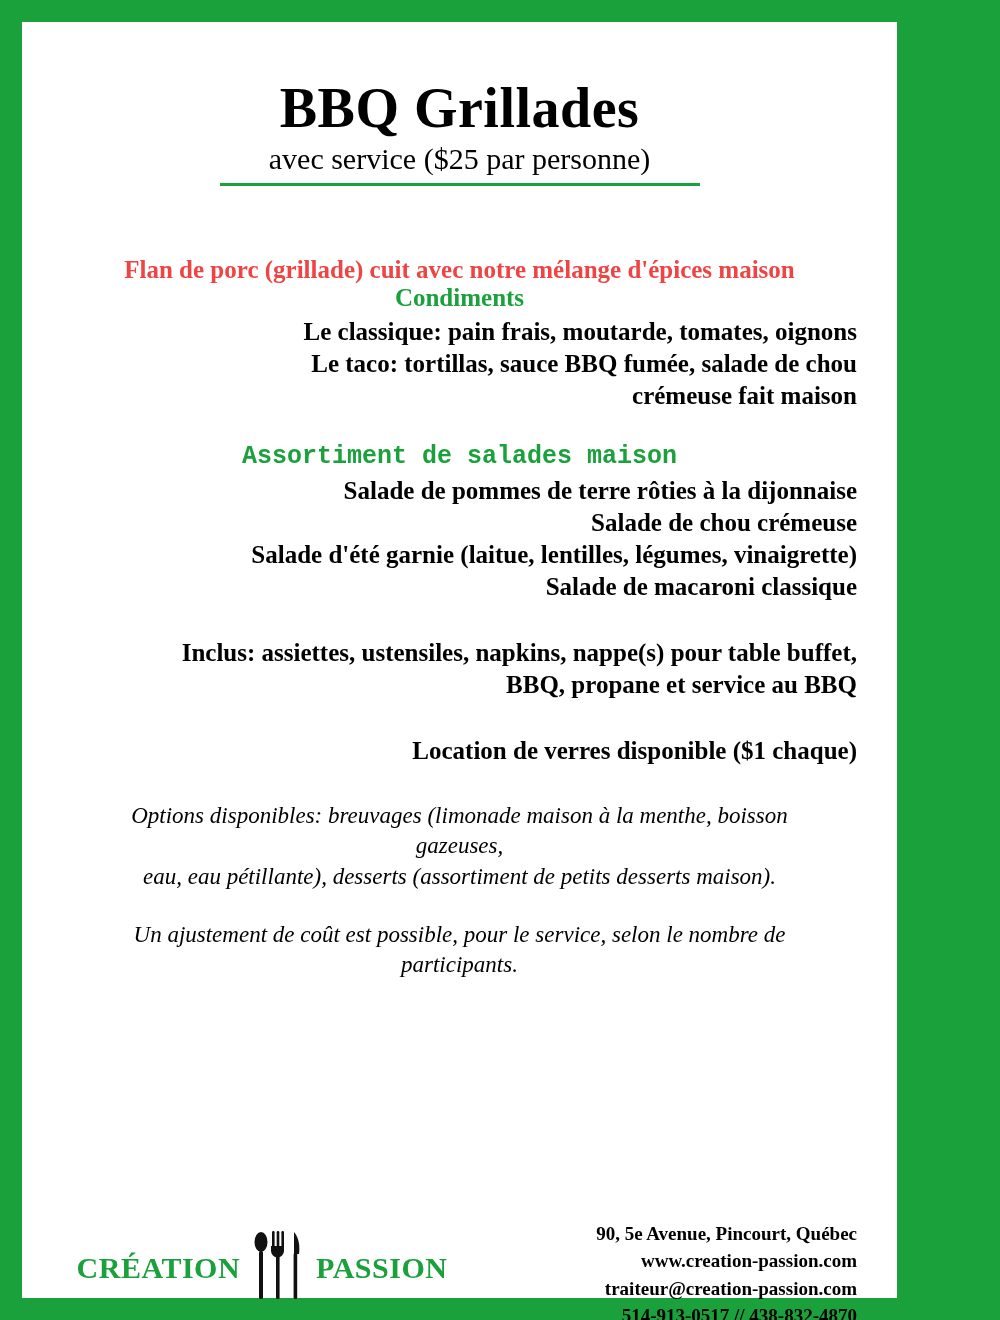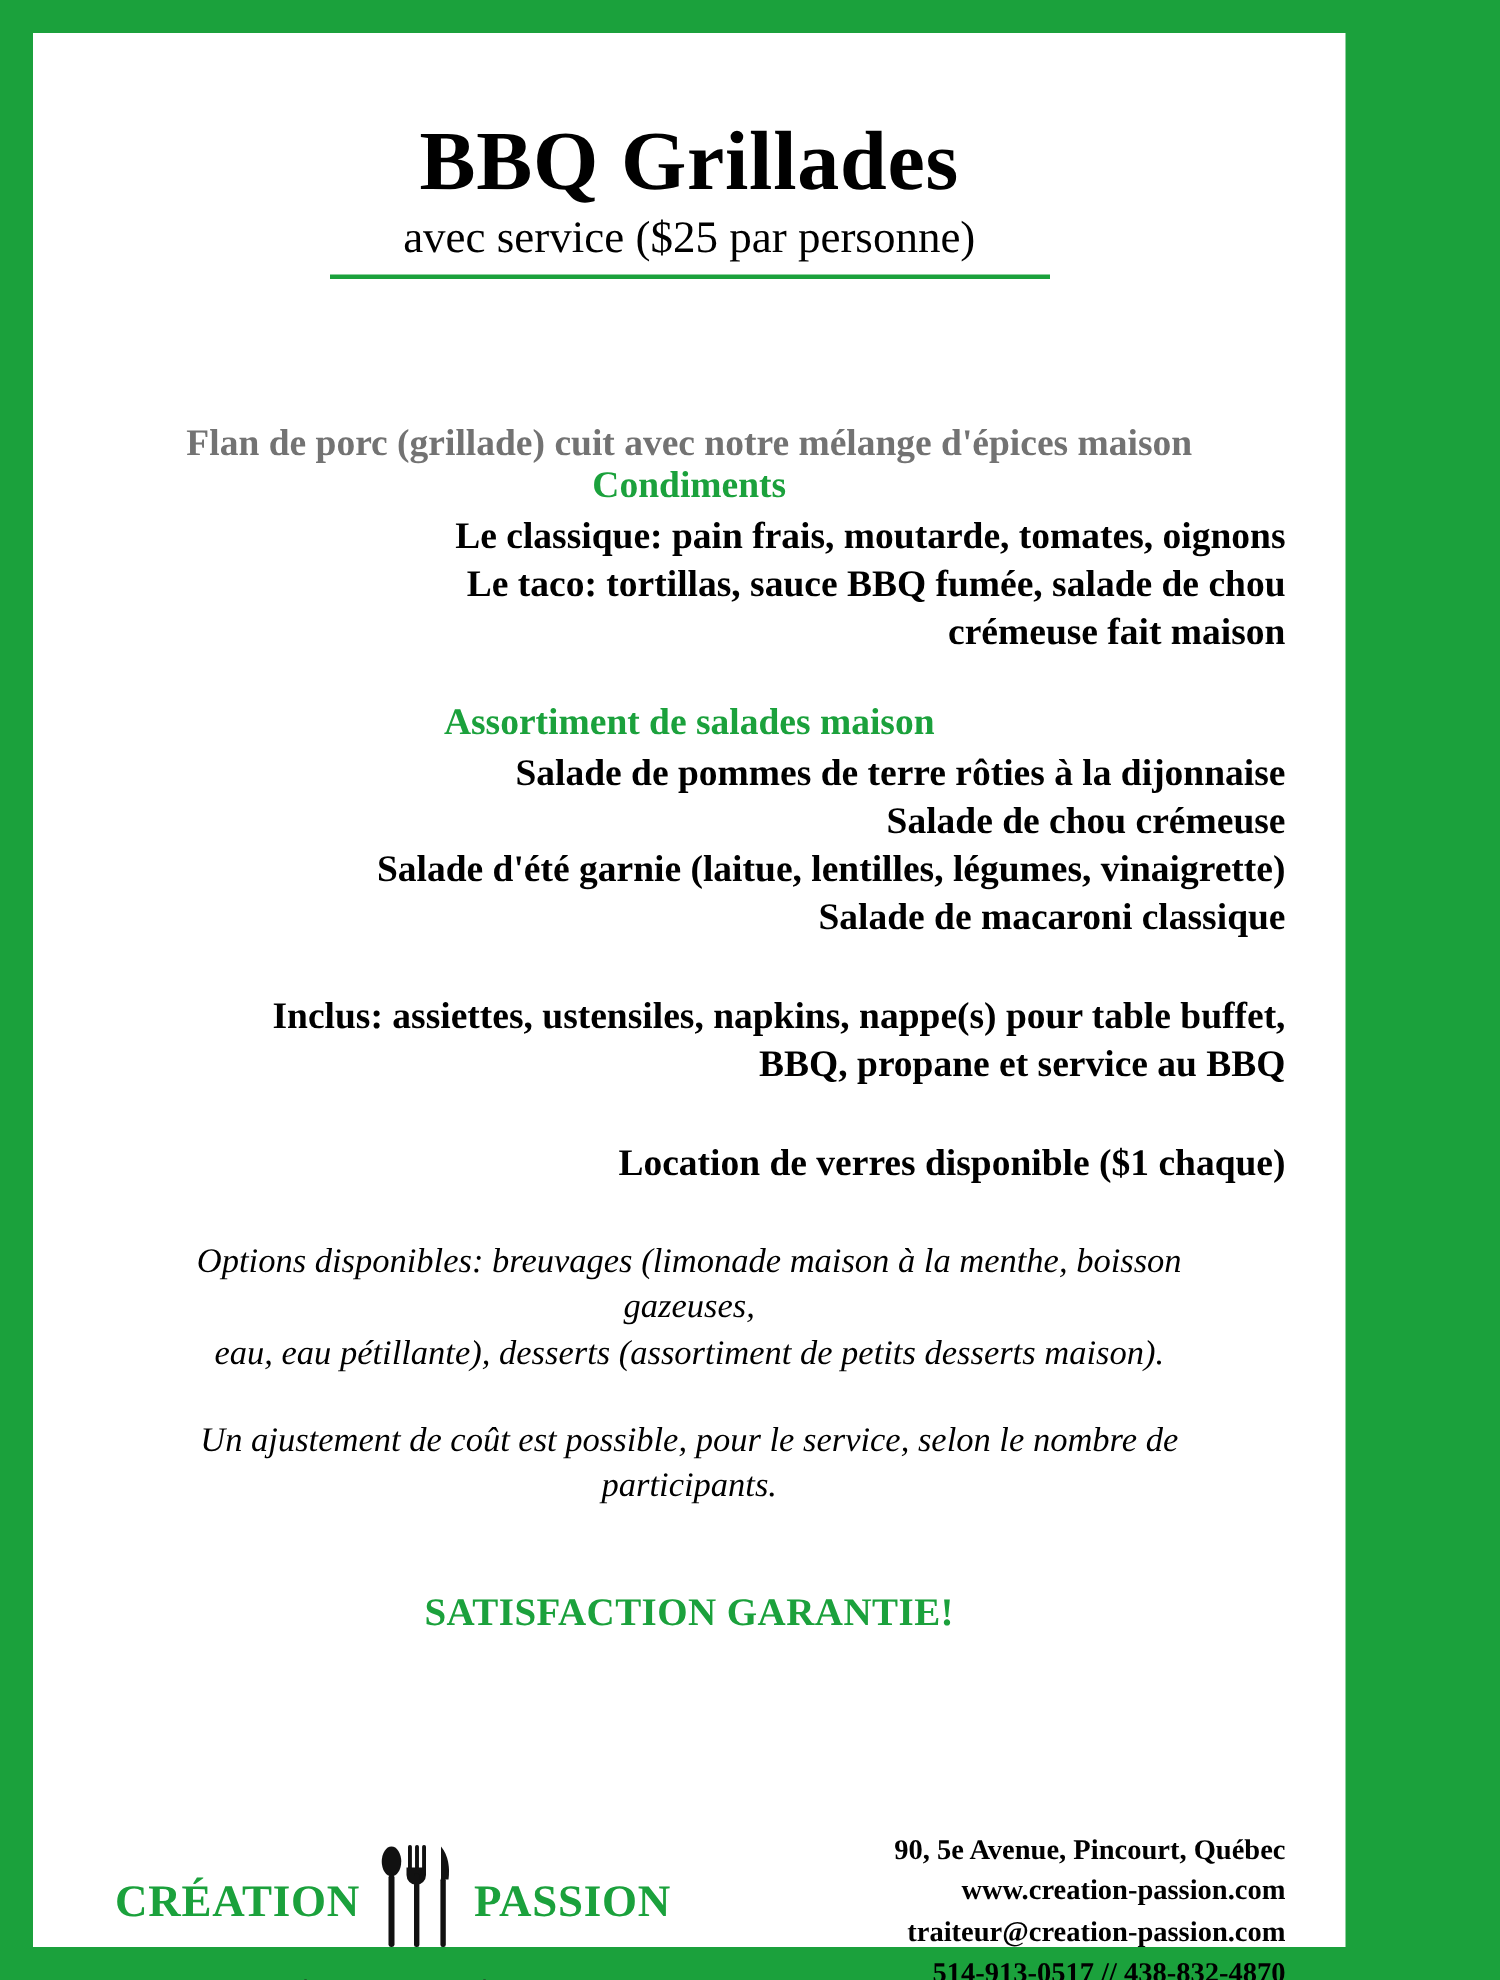--- a/index.html
+++ b/index.html
@@ -49,24 +49,24 @@
   }
   .title-rule {
     width: 480px;
     height: 3px;
     background: #1ba13c;
     margin: 8px auto 0 auto;
   }
 
   
   .lead {
-    margin-top: 96px;
+    margin-top: 70px;
     font-size: 25px;
     font-weight: bold;
-    color: #737373;
+    color: #ef4444;
   }
   .section-head {
     font-size: 25px;
     font-weight: bold;
     color: #1ba13c;
   }
   .line {
     font-size: 25px;
     font-weight: bold;
     color: #000000;
@@ -74,20 +74,21 @@
     text-align: right;
   }
   .block {
     margin-top: 4px;
   }
   .gap-lg {
     margin-top: 34px;
   }
   .gap-md {
     margin-top: 30px;
+    font-family: Liberation Mono, monospace;
   }
   .italic-note {
     margin-top: 34px;
     font-size: 23px;
     font-style: italic;
     color: #000000;
     line-height: 1.32;
     padding: 0 35px;
   }
   .italic-note.second {
@@ -192,21 +193,20 @@
 
     <div class="italic-note">
       <div>Options disponibles: breuvages (limonade maison à la menthe, boisson gazeuses,</div>
       <div>eau, eau pétillante), desserts (assortiment de petits desserts maison).</div>
     </div>
 
     <div class="italic-note second">
       <div>Un ajustement de coût est possible, pour le service, selon le nombre de participants.</div>
     </div>
 
-    <div class="guarantee">SATISFACTION GARANTIE!</div>
 
     <div class="footer">
 
       <div class="logo">
         <div class="logo-row">
           <span class="logo-word">CRÉATION</span>
           <span class="logo-mark">
             <svg width="56" height="74" viewBox="0 0 56 74" xmlns="http://www.w3.org/2000/svg">
 
               <ellipse cx="11" cy="13" rx="6.5" ry="10" fill="#111111"></ellipse>

